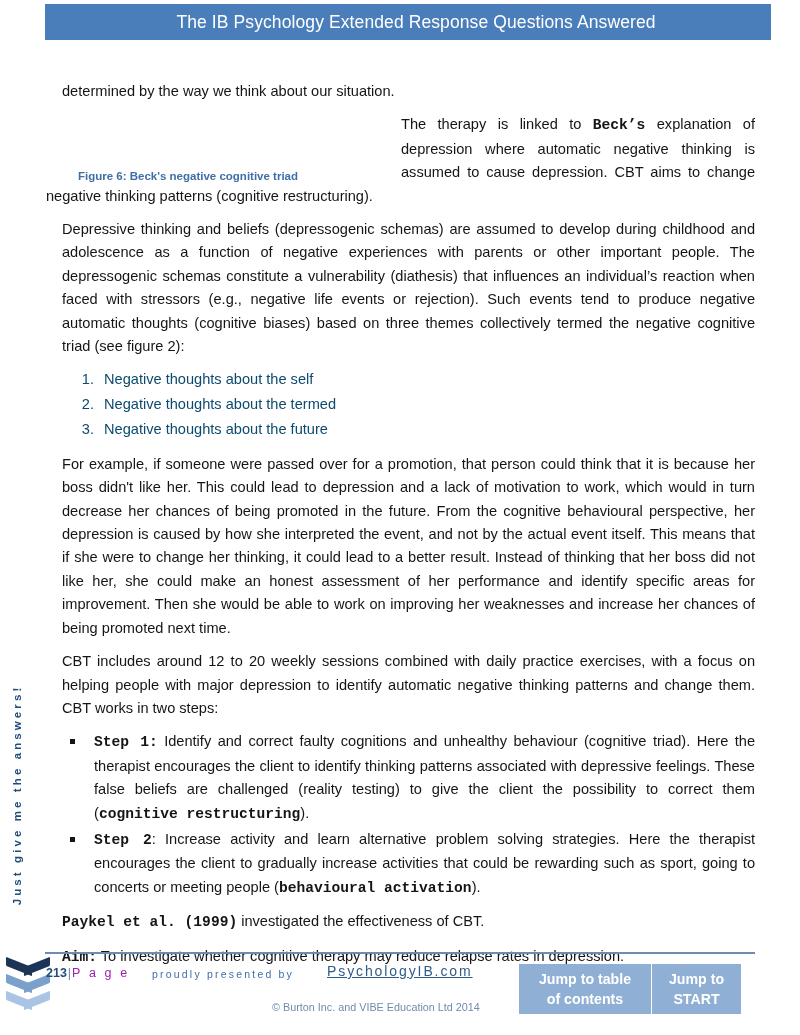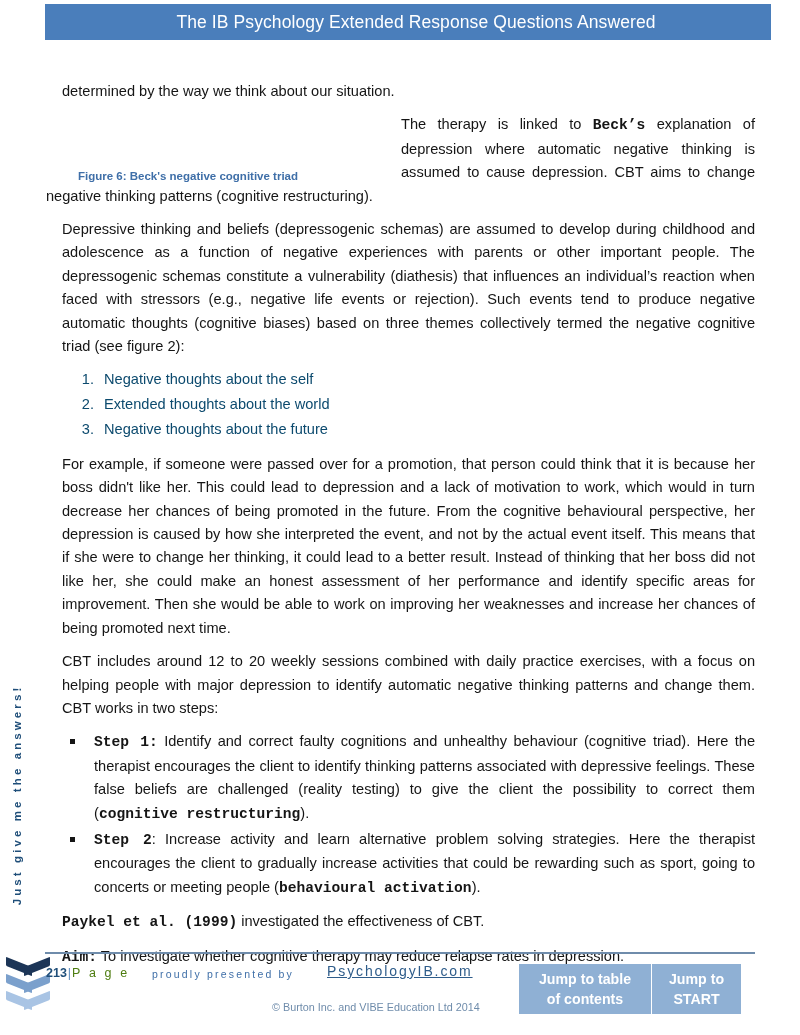--- a/index.html
+++ b/index.html
@@ -204,21 +204,21 @@
     font-weight: bold;
     color: #1f4e79;
     letter-spacing: 0;
   }
   .page-num .sep {
     color: #5b8bbd;
     letter-spacing: 0;
     padding: 0 1px;
   }
   .page-num .pword {
-    color: #4d7c0f;
+    color: #a21caf;
     letter-spacing: 2.6px;
   }
 
   .proudly {
     position: absolute;
     left: 152px;
     top: 10px;
     font-size: 10.5px;
     color: #3f6fa8;
     letter-spacing: 2.2px;
@@ -282,21 +282,21 @@
     <p class="figure-wrap-para">
       <span class="figure-float">
         <span class="figure-caption">Figure 6: Beck's negative cognitive triad</span>
       </span><span>The therapy is linked to </span><span class="b">Beck’s</span><span> explanation of depression where automatic negative thinking is assumed to cause depression. CBT aims to change negative thinking patterns (cognitive restructuring).</span>
     </p>
 
     <p class="body-text">Depressive thinking and beliefs (depressogenic schemas) are assumed to develop during childhood and adolescence as a function of negative experiences with parents or other important people. The depressogenic schemas constitute a vulnerability (diathesis) that influences an individual’s reaction when faced with stressors (e.g., negative life events or rejection). Such events tend to produce negative automatic thoughts (cognitive biases) based on three themes collectively termed the negative cognitive triad (see figure 2):</p>
 
     <ol class="num-list">
       <li>Negative thoughts about the self</li>
-      <li>Extended thoughts about the world</li>
+      <li>Negative thoughts about the termed</li>
       <li>Negative thoughts about the future</li>
     </ol>
 
     <p class="body-text">For example, if someone were passed over for a promotion, that person could think that it is because her boss didn't like her. This could lead to depression and a lack of motivation to work, which would in turn decrease her chances of being promoted in the future. From the cognitive behavioural perspective, her depression is caused by how she interpreted the event, and not by the actual event itself. This means that if she were to change her thinking, it could lead to a better result. Instead of thinking that her boss did not like her, she could make an honest assessment of her performance and identify specific areas for improvement. Then she would be able to work on improving her weaknesses and increase her chances of being promoted next time.</p>
 
     <p class="body-text">CBT includes around 12 to 20 weekly sessions combined with daily practice exercises, with a focus on helping people with major depression to identify automatic negative thinking patterns and change them. CBT works in two steps:</p>
 
     <ul class="step-list">
       <li>
         <span class="sq-bullet"></span><span class="b">Step 1:</span><span> Identify and correct faulty cognitions and unhealthy behaviour (cognitive triad). Here the therapist encourages the client to identify thinking patterns associated with depressive feelings. These false beliefs are challenged (reality testing) to give the client the possibility to correct them (</span><span class="b">cognitive restructuring</span><span>).</span>

